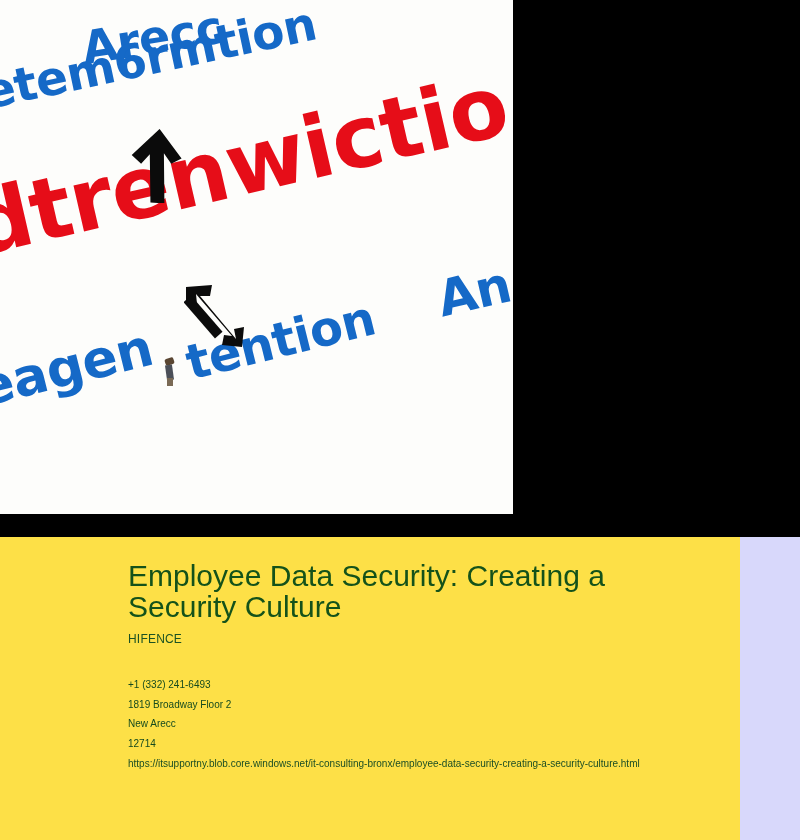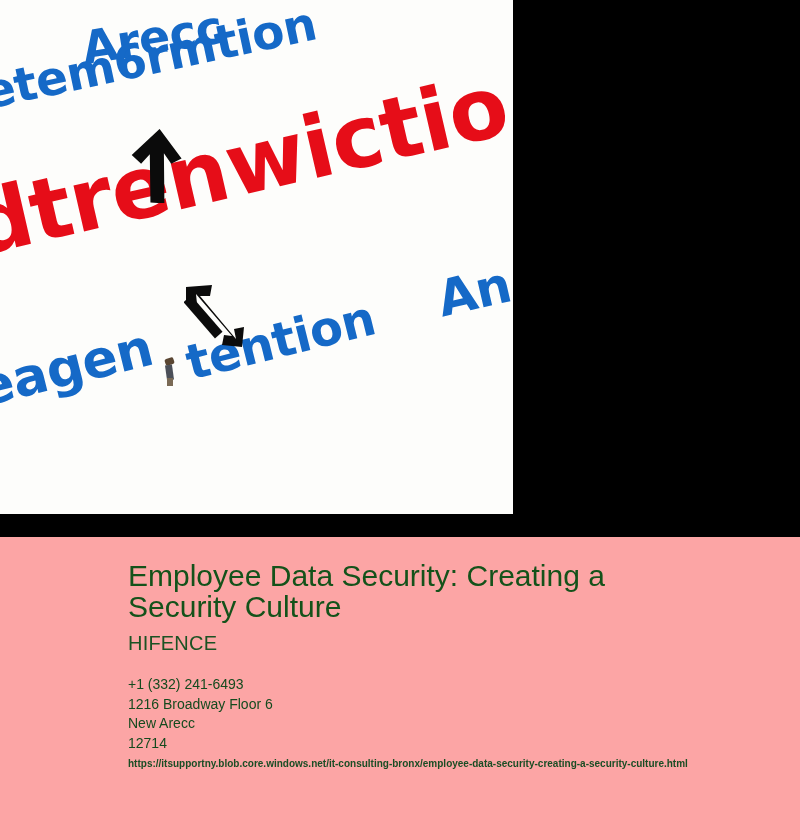--- a/index.html
+++ b/index.html
@@ -142,72 +142,71 @@
     top: 283px;
     width: 62px;
     height: 66px;
   }
 
   
   #info-panel {
     position: absolute;
     left: 0;
     top: 537px;
-    width: 800px;
+    width: 740px;
     height: 303px;
-    background: #fca5a5;
+    background: #fde047;
   }
 
   #doc-title {
     position: absolute;
     left: 128px;
     top: 23px;
     width: 560px;
     margin: 0;
     font-family: "Liberation Sans", sans-serif;
     font-weight: normal;
     font-size: 30px;
     line-height: 31px;
     color: #14521a;
     letter-spacing: 0px;
   }
 
   #brand-name {
     position: absolute;
     left: 128px;
     top: 95px;
-    font-size: 20px;
+    font-size: 12px;
     font-weight: normal;
     color: #1b5223;
     letter-spacing: 0.2px;
   }
 
   #contact-block {
     position: absolute;
     left: 128px;
     top: 138px;
     width: 600px;
   }
   #contact-block .line {
-    font-size: 14px;
+    font-size: 10px;
     line-height: 19.5px;
     color: #154a1e;
     white-space: nowrap;
   }
 
   #source-url {
     position: absolute;
     left: 128px;
     top: 221px;
     font-size: 10px;
     line-height: 12px;
     color: #1a4d24;
     white-space: nowrap;
     letter-spacing: 0px;
-    font-weight: bold;
   }
 </style>
 </head>
 <body>
 
 <div id="media-band">
 
   <div id="hero-image">
 
     <span class="wordart w-arecc">Arecc</span>
@@ -241,20 +240,20 @@
 </div>
 
 <div id="info-panel">
 
   <h1 id="doc-title">Employee Data Security: Creating a Security Culture</h1>
 
   <div id="brand-name">HIFENCE</div>
 
   <div id="contact-block">
     <div class="line">+1 (332) 241-6493</div>
-    <div class="line">1216 Broadway Floor 6</div>
+    <div class="line">1819 Broadway Floor 2</div>
     <div class="line">New Arecc</div>
     <div class="line">12714</div>
   </div>
 
   <div id="source-url">https://itsupportny.blob.core.windows.net/it-consulting-bronx/employee-data-security-creating-a-security-culture.html</div>
 
 </div>
 
 </body></html>

